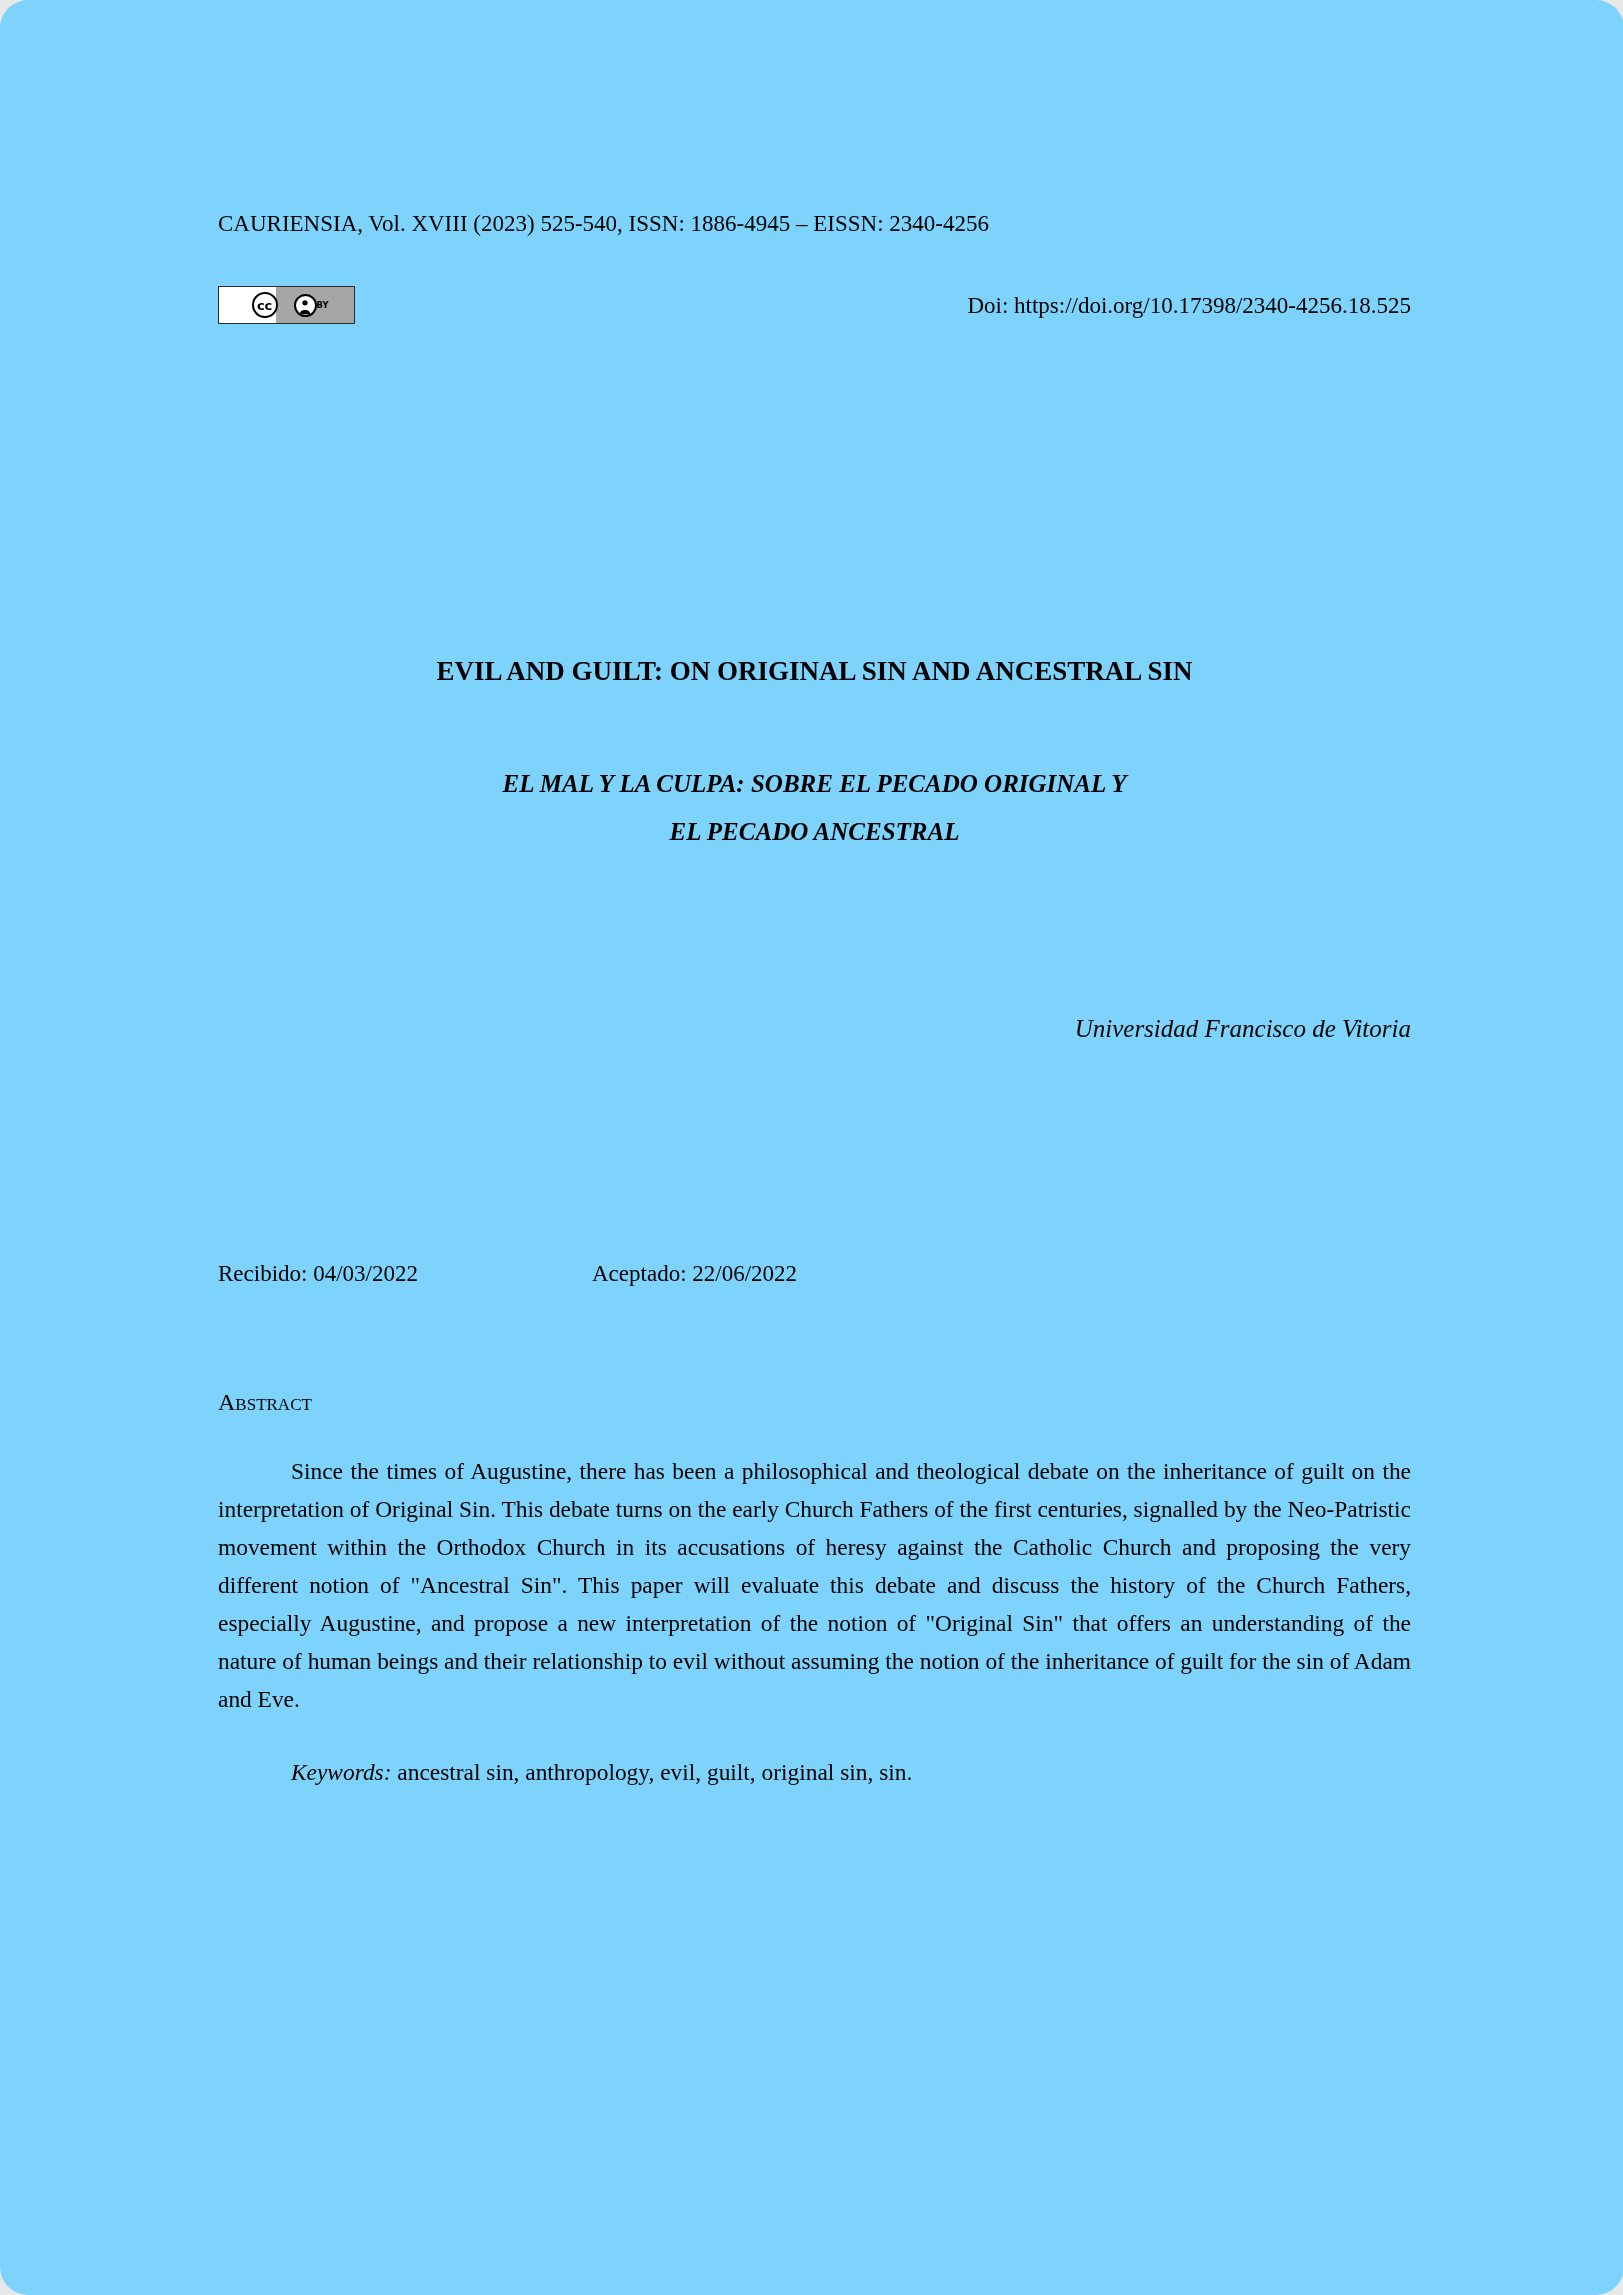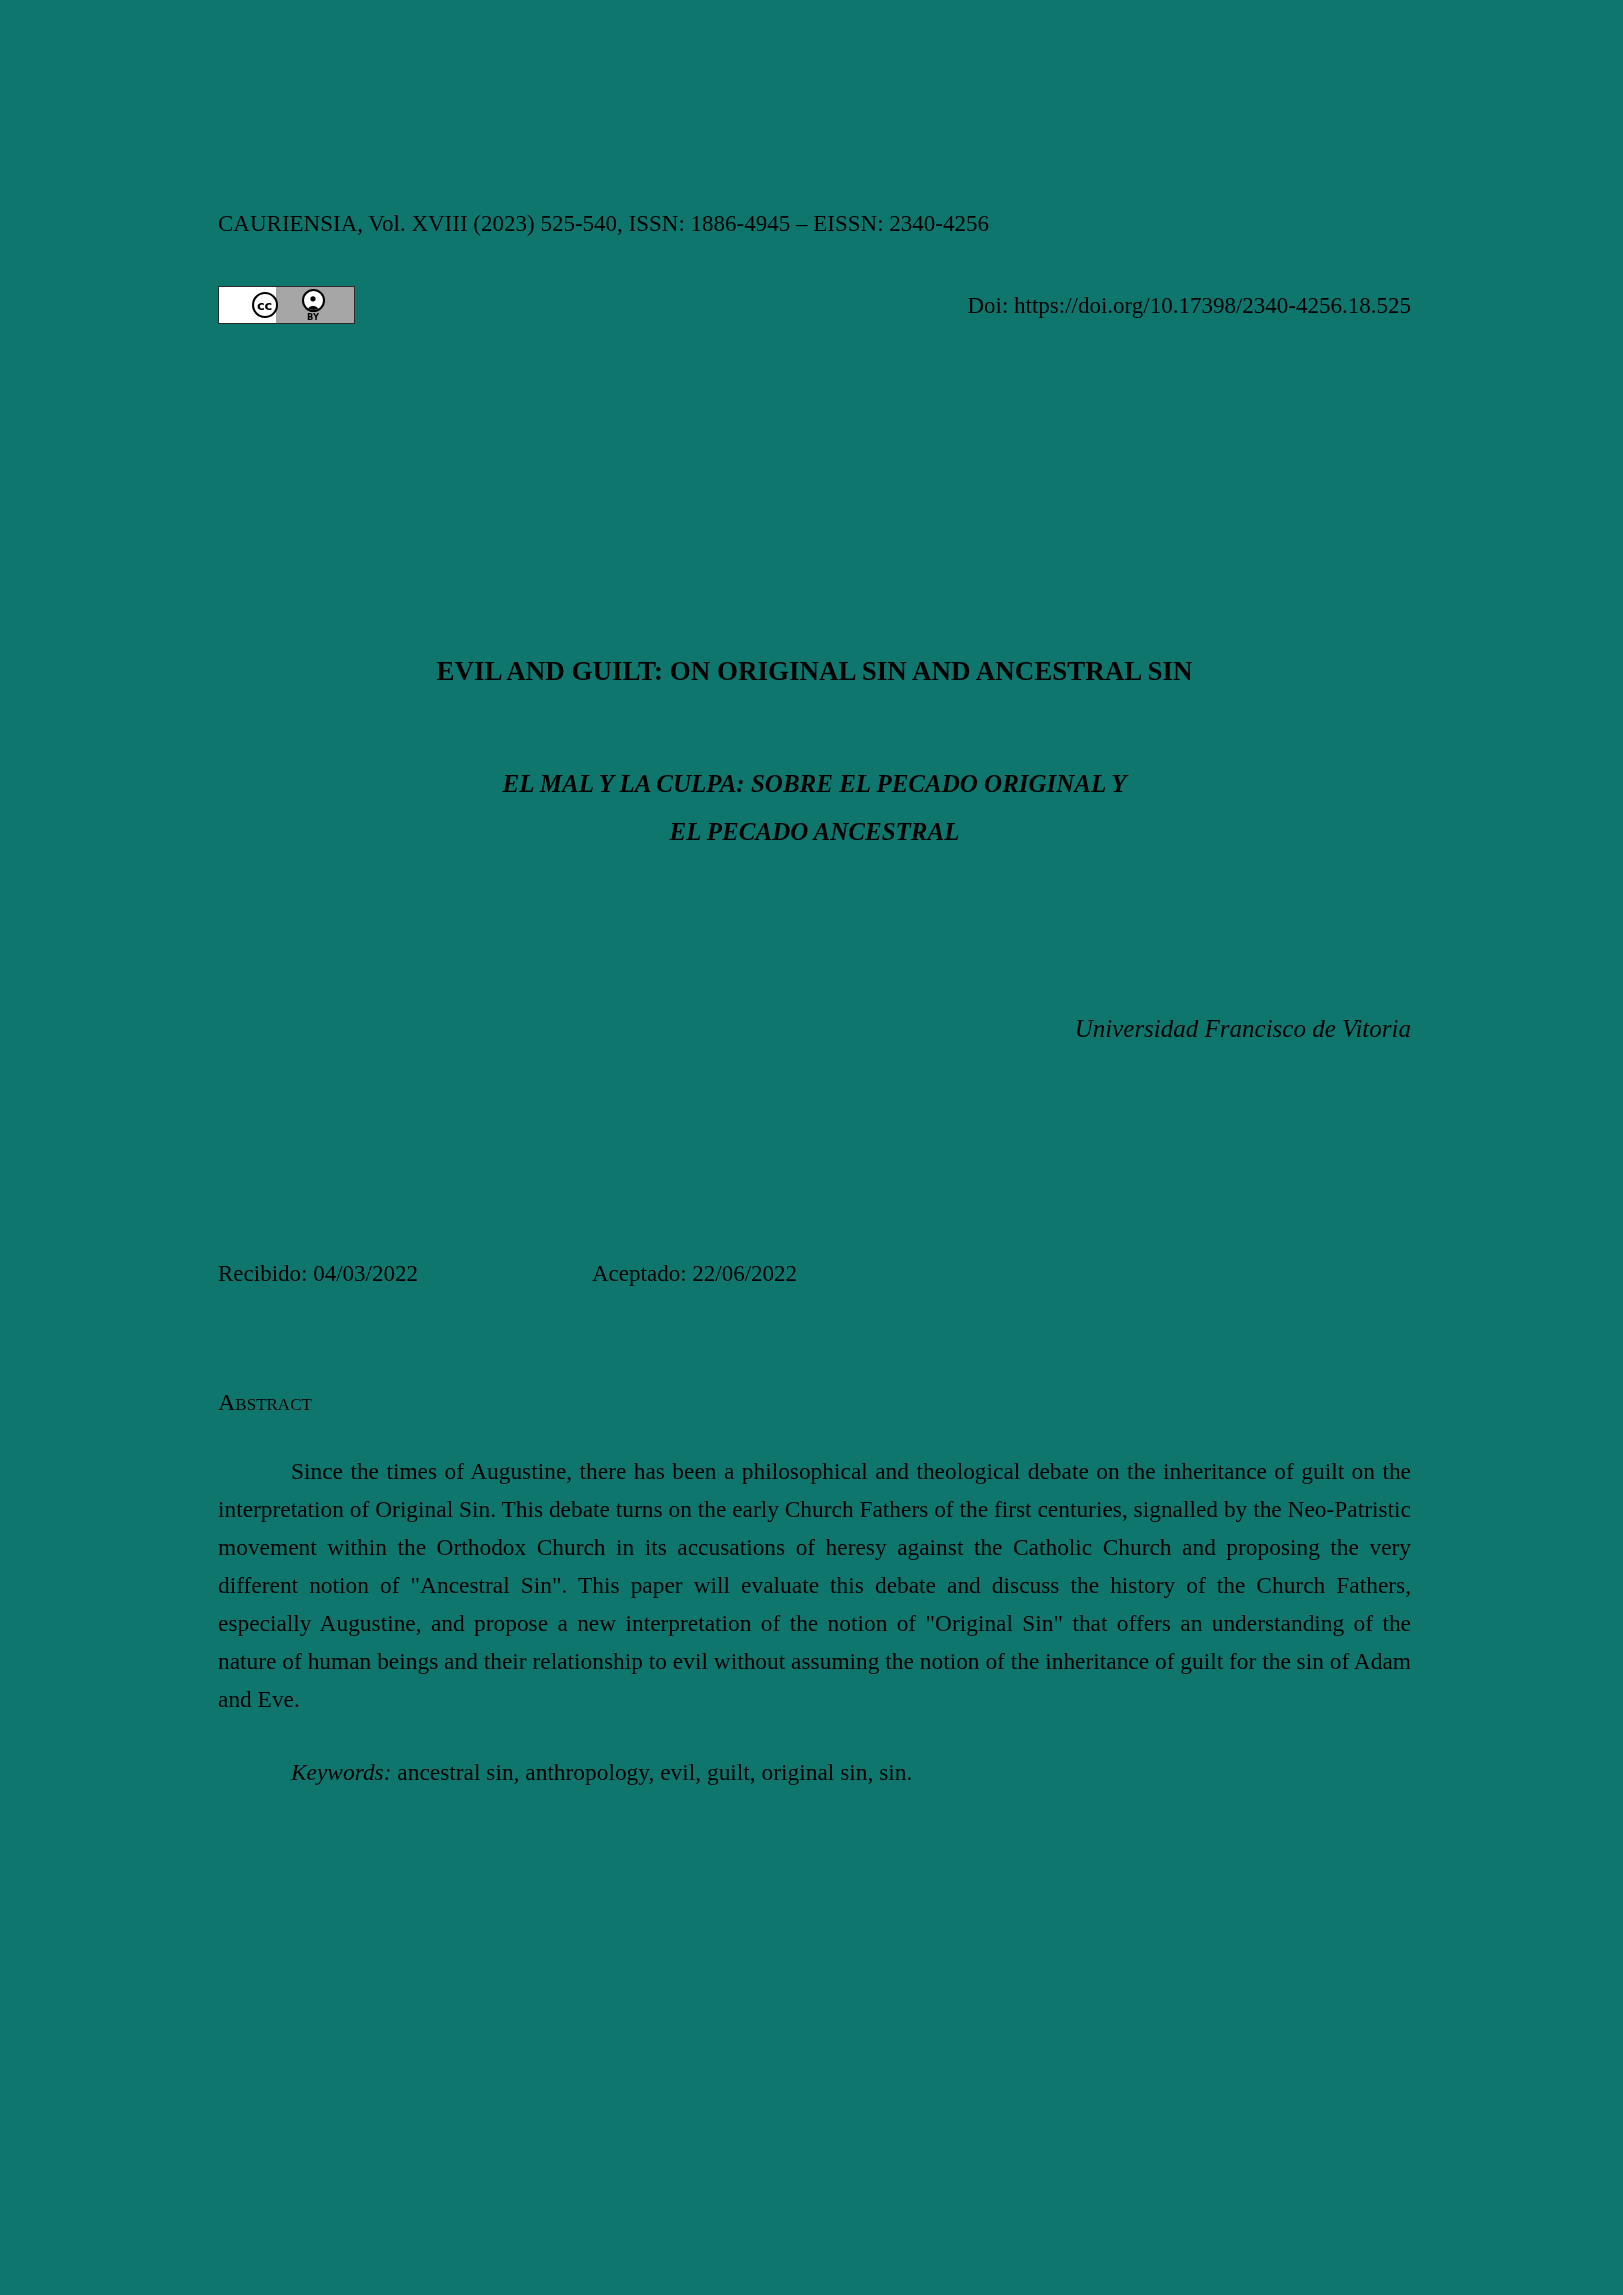--- a/index.html
+++ b/index.html
@@ -5,26 +5,27 @@
   html, body {
     margin: 0;
     padding: 0;
     background: #e8e8e8;
   }
   .page {
     position: relative;
     width: 1624px;
     height: 2295px;
     margin: 0 auto;
-    background: #0f766e;
+    background: #7dd3fc;
     font-family: "Liberation Serif", serif;
     color: #000000;
     box-sizing: border-box;
     padding: 209px 213px 0 218px;
     overflow: hidden;
+    border-radius: 28px;
   }
 
   .journal-line {
     font-size: 23px;
     line-height: 29px;
     text-align: left;
   }
 
   .license-row {
     margin-top: 48px;
@@ -57,23 +58,23 @@
     font-size: 13px;
     font-weight: bold;
     font-family: "DejaVu Sans", sans-serif;
     margin-left: 4.6px;
     box-sizing: border-box;
     background: #fff;
     z-index: 2;
   }
   .by-wrap {
     display: flex;
-    flex-direction: column;
-    align-items: center;
-    margin-left: 24px;
+    flex-direction: row;
+    align-items: center;
+    margin-left: 16px;
     z-index: 2;
   }
   .person-circle {
     width: 23px;
     height: 23px;
     border: 2.3px solid #000;
     border-radius: 50%;
     box-sizing: border-box;
     background: #fff;
     display: flex;

